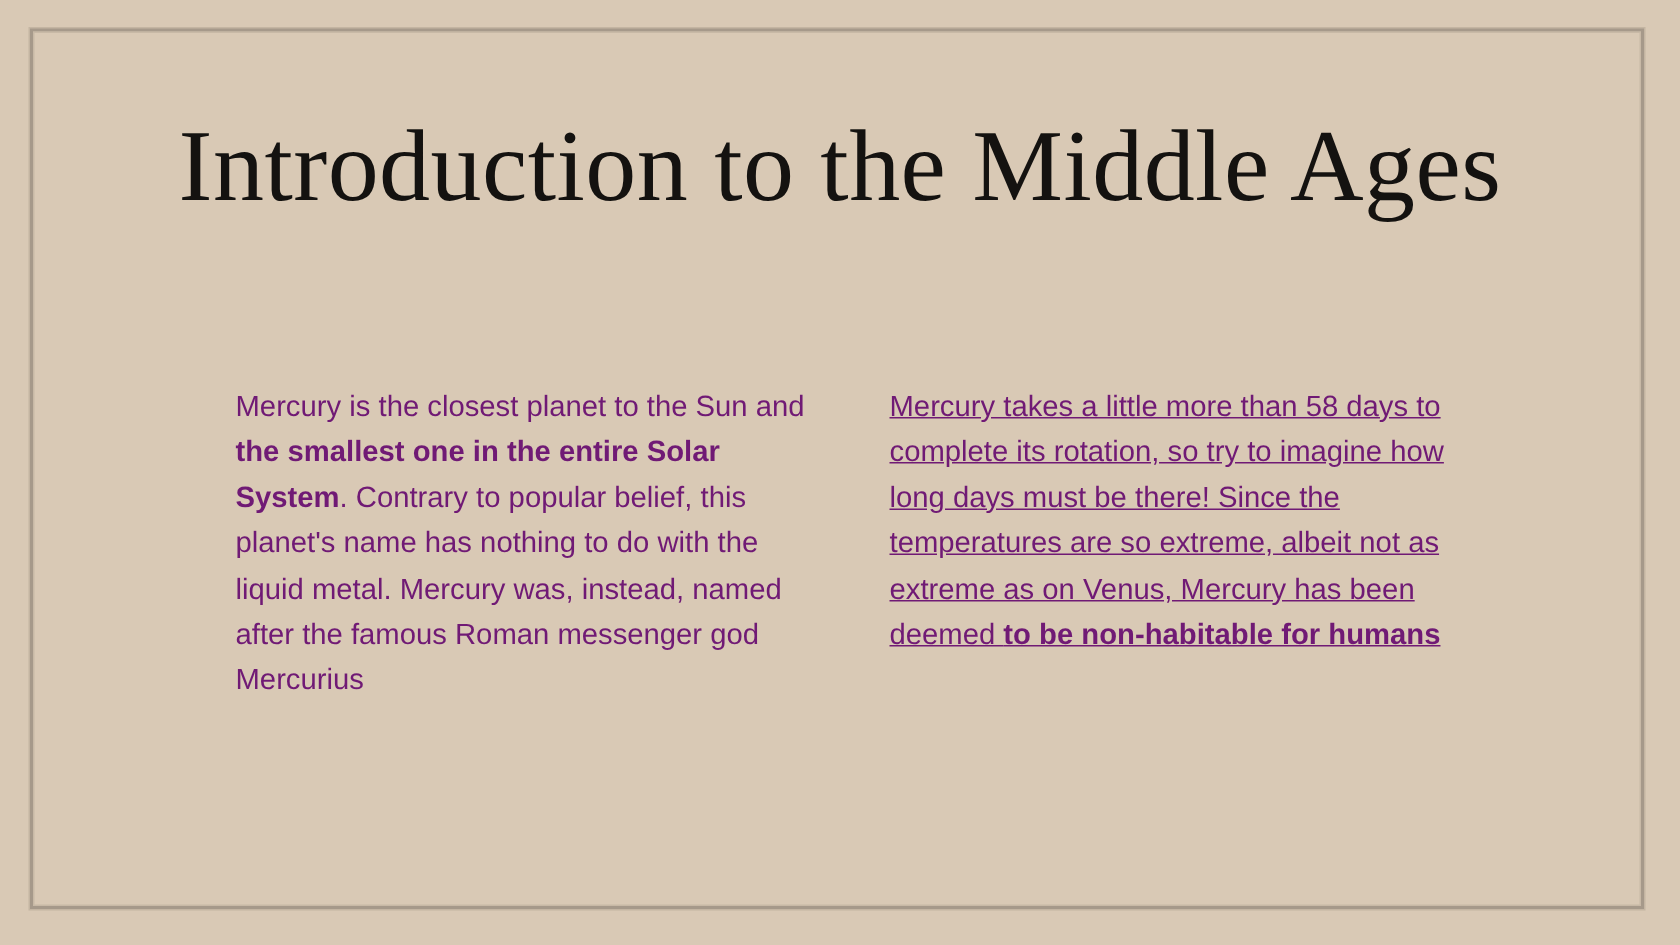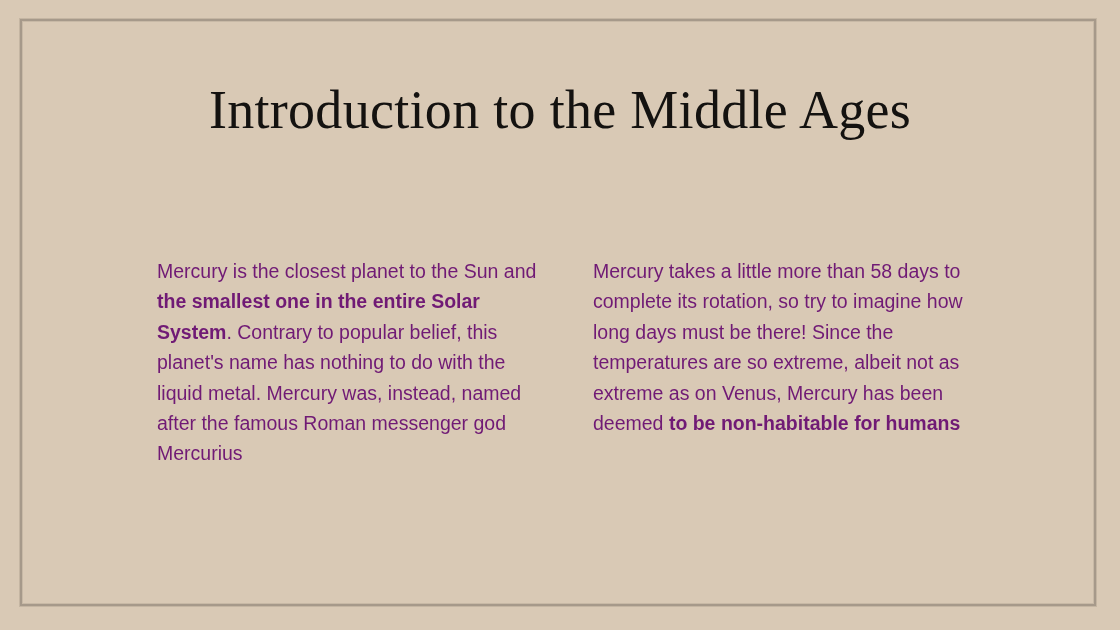--- a/index.html
+++ b/index.html
@@ -22,38 +22,38 @@
       border: 2px solid #a6998a;
       box-shadow: inset 0 0 0 1px #c8b9a6, 0 0 0 1px #c4b5a2;
     }
     .title {
       position: absolute;
       left: 0;
       top: 78px;
       width: 1120px;
       text-align: center;
       font-family: "Liberation Serif", serif;
-      font-size: 54px;
+      font-size: 68px;
       line-height: 64px;
       color: #141210;
       letter-spacing: 0.3px;
       margin: 0;
       font-weight: normal;
     }
     .col {
       position: absolute;
       top: 256px;
       font-family: "Liberation Sans", sans-serif;
       font-size: 19.5px;
       line-height: 30.4px;
       color: #701a75;
       margin: 0;
     }
     .col-left { left: 157px; width: 380px; }
-    .col-right { left: 593px; width: 380px; }
+    .col-right { left: 593px; width: 380px; text-decoration: underline; }
     .col b { font-weight: bold; }
   </style>
 </head>
 <body>
 
 <div class="frame"></div>
 
 <h1 class="title">Introduction to the Middle Ages</h1>
 
 <p class="col col-left"><span>Mercury is the closest planet to the Sun and </span><b>the smallest one in the entire Solar System</b><span>. Contrary to popular belief, this planet's name has nothing to do with the liquid metal. Mercury was, instead, named after the famous Roman messenger god Mercurius</span></p>

